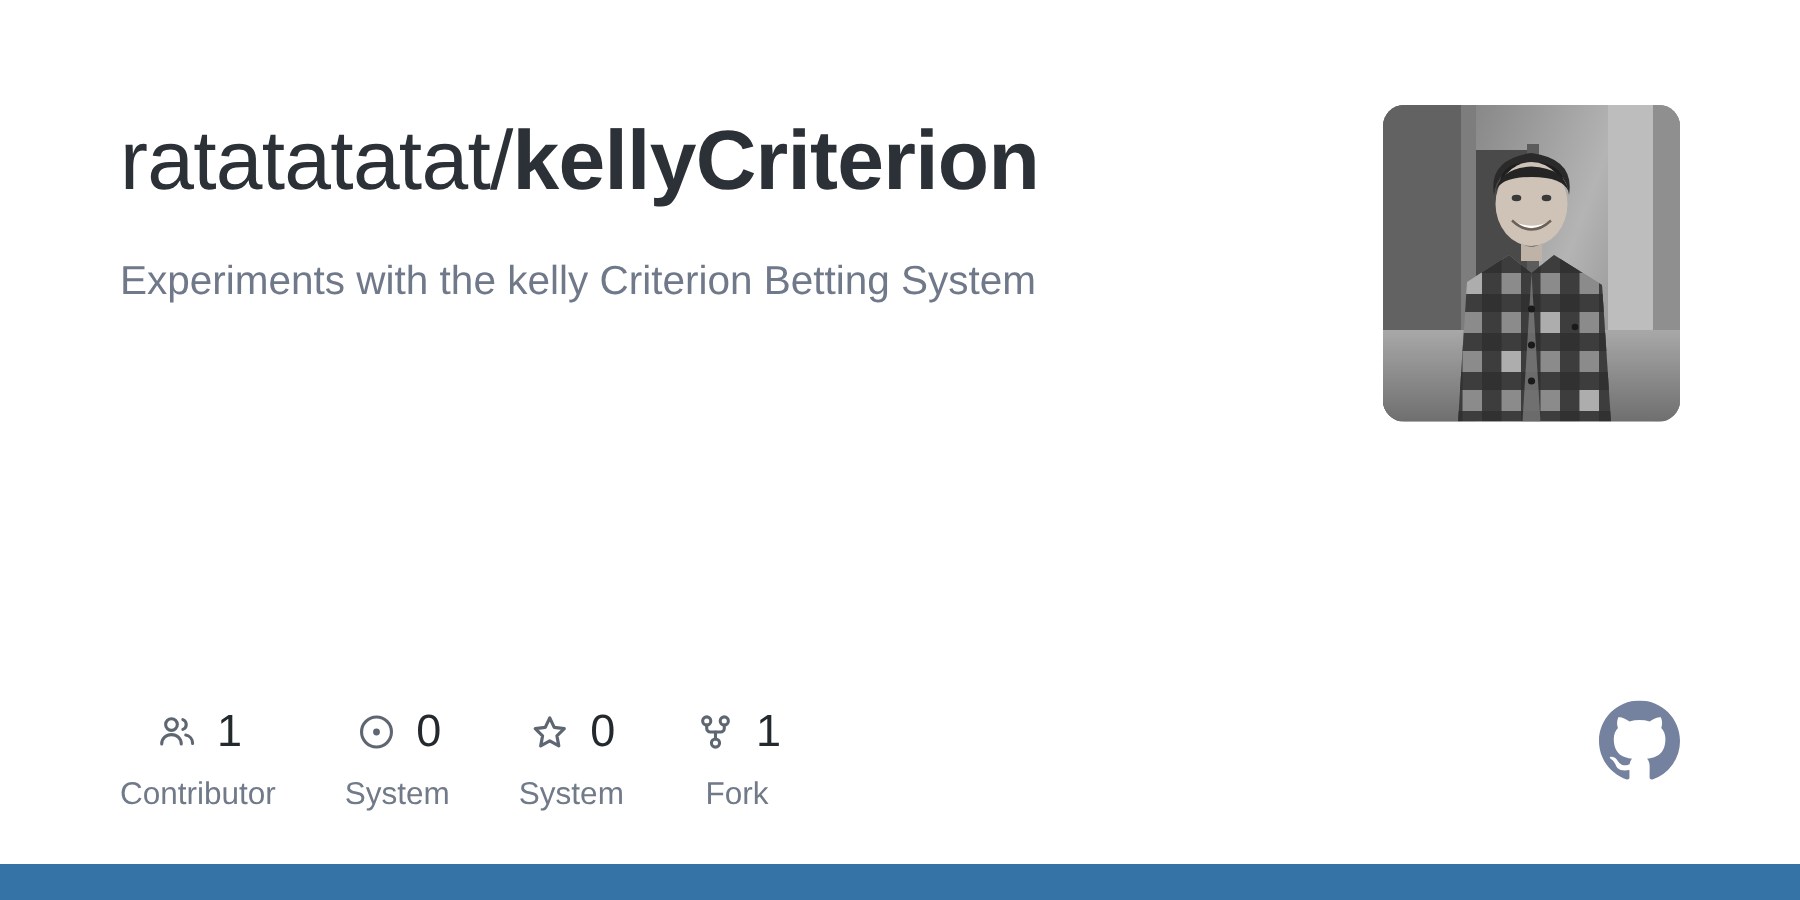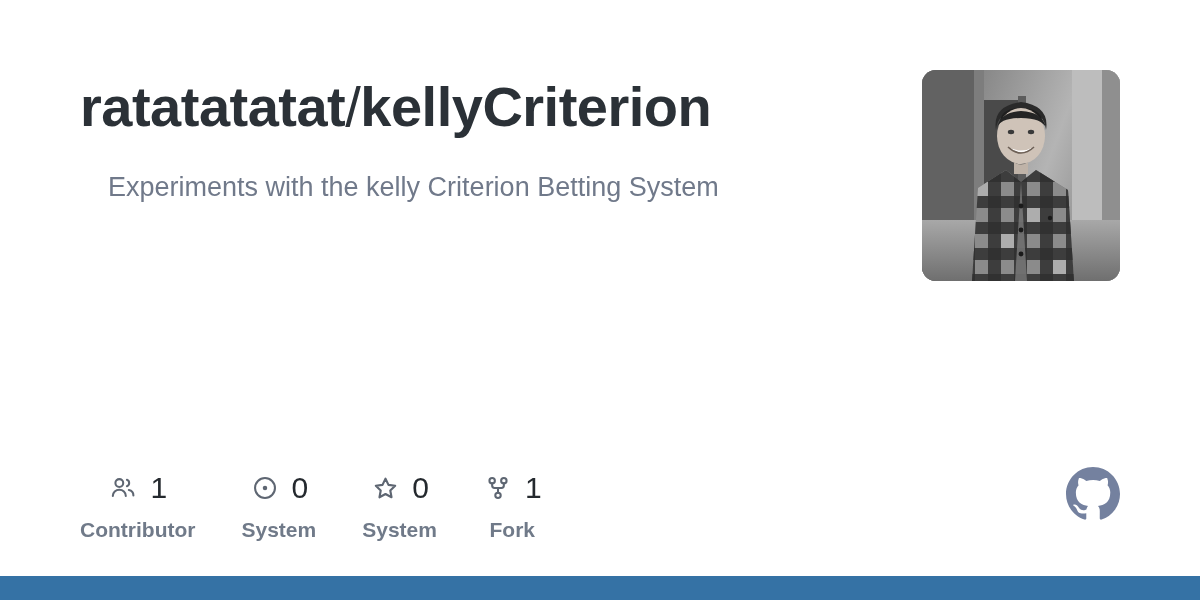--- a/index.html
+++ b/index.html
@@ -39,38 +39,37 @@
   }
 
   .repo-title {
     font-size: 56px;
     line-height: 1.05;
     color: #2b3137;
     letter-spacing: -0.5px;
     white-space: nowrap;
   }
   .repo-owner {
-    font-weight: 700;
+    font-weight: 400;
   }
   .repo-slash {
     font-weight: 400;
   }
   .repo-name {
     font-weight: 700;
     text-align: center;
   }
 
   .repo-description {
     margin-top: 34px;
     font-size: 27px;
     line-height: 1.25;
     color: #70798a;
     font-weight: 400;
     white-space: nowrap;
-    margin-left: 28px;
   }
 
   
   .avatar {
     width: 198px;
     height: 211px;
     border-radius: 14px;
     overflow: hidden;
     flex: 0 0 auto;
     position: relative;
@@ -118,21 +117,21 @@
     font-size: 30px;
     color: #24292e;
     margin-left: 12px;
     font-weight: 400;
     line-height: 1;
   }
   .stat-label {
     margin-top: 14px;
     font-size: 21px;
     color: #707a89;
-    font-weight: 700;
+    font-weight: 400;
     line-height: 1;
     white-space: nowrap;
   }
 
   .stats-spacer {
     flex: 1 1 auto;
   }
 
   .octocat {
     color: #74819f;

